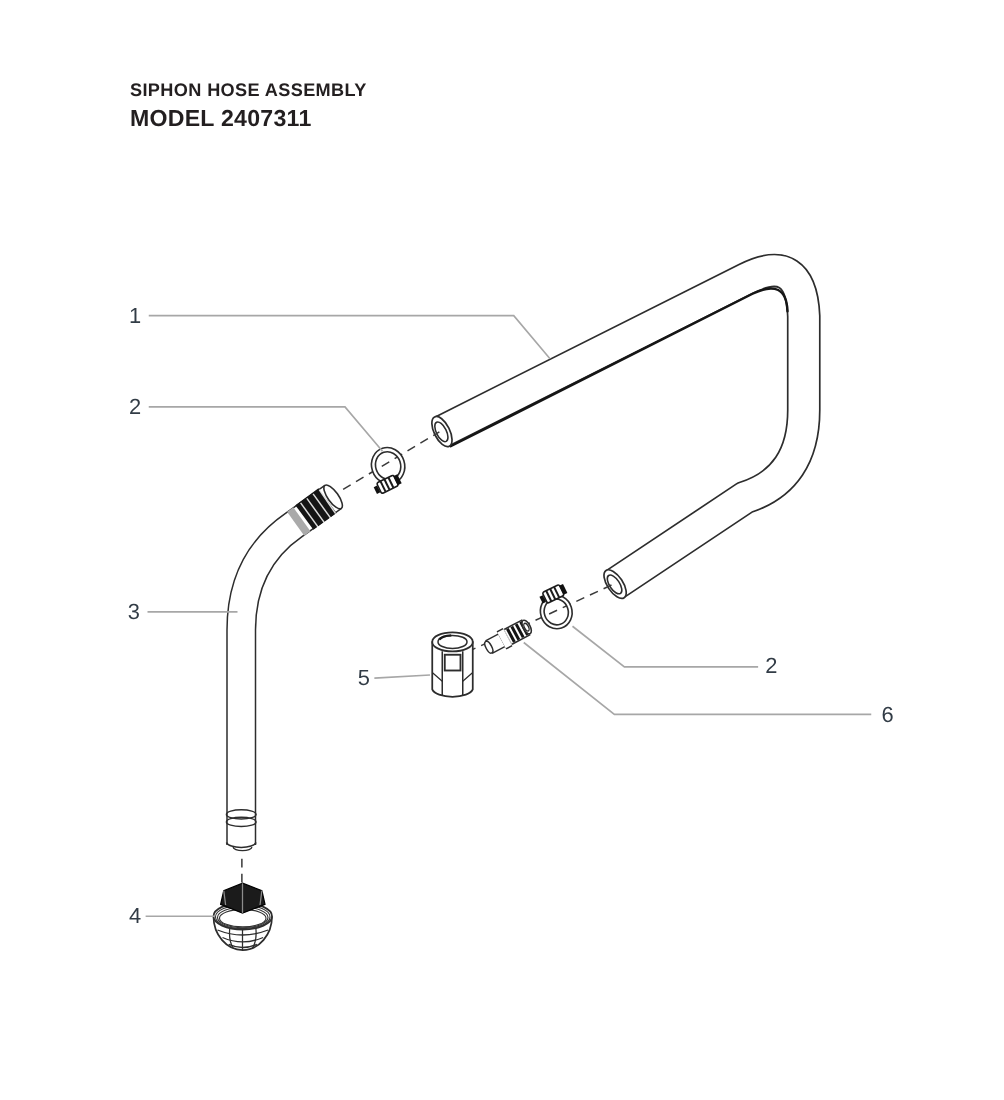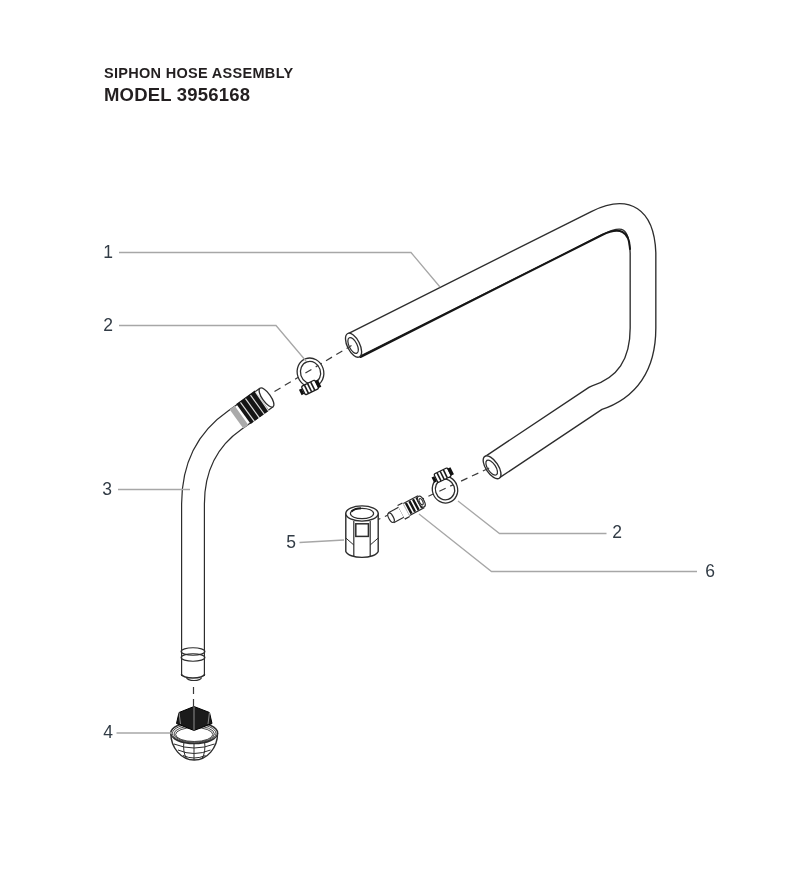--- a/index.html
+++ b/index.html
@@ -150,21 +150,21 @@
       <line x1="118" y1="489.5" x2="190" y2="489.5"></line>
       <line x1="116.5" y1="733" x2="172" y2="733"></line>
       <line x1="299.5" y1="542.5" x2="344" y2="540"></line>
       <polyline points="458,501 499.5,533.5 606.5,533.5"></polyline>
       <polyline points="419,514 491.5,571.5 697,571.5"></polyline>
     </g>
   </svg>
 
   <div class="title-block">
     <div class="title-line1">SIPHON HOSE ASSEMBLY</div>
-    <div class="title-line2">MODEL 3956168</div>
+    <div class="title-line2">MODEL 2407311</div>
   </div>
 
   <div class="callout" style="left:108px;top:253px;">1</div>
   <div class="callout" style="left:108px;top:326px;">2</div>
   <div class="callout" style="left:107px;top:490px;">3</div>
   <div class="callout" style="left:108px;top:733px;">4</div>
   <div class="callout" style="left:291px;top:543px;">5</div>
   <div class="callout" style="left:617px;top:533px;">2</div>
   <div class="callout" style="left:710px;top:572px;">6</div>
 

